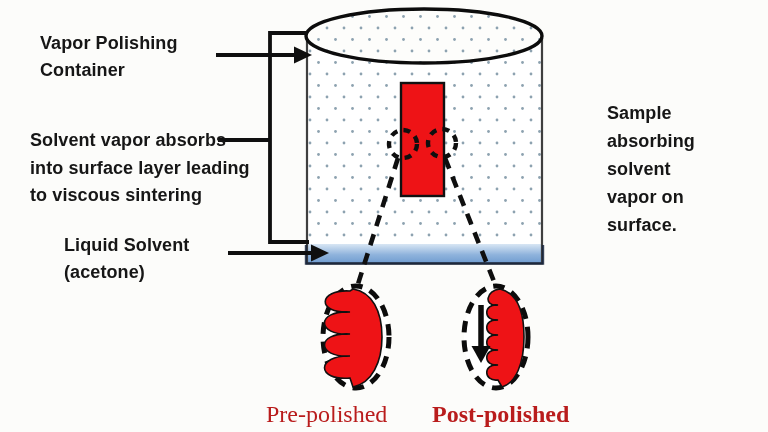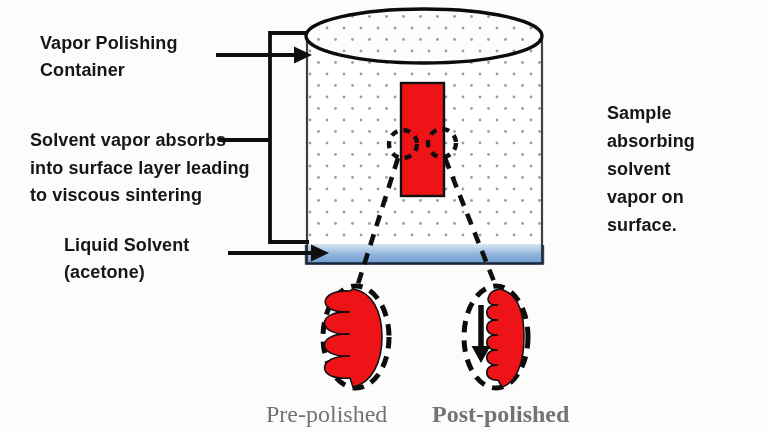--- a/index.html
+++ b/index.html
@@ -14,21 +14,21 @@
   .lbl{
     position:absolute;
     color:#161616;
     font-weight:700;
     font-size:18px;
     line-height:27px;
     letter-spacing:.1px;
   }
   .serif-lbl{
     position:absolute;
-    color:#737373;
+    color:#b91c1c;
     font-family:"Liberation Serif", serif;
     font-weight:400;
     font-size:24px;
     line-height:26px;
   }
 </style>
 </head>
 <body>
 
 <div class="stage">

